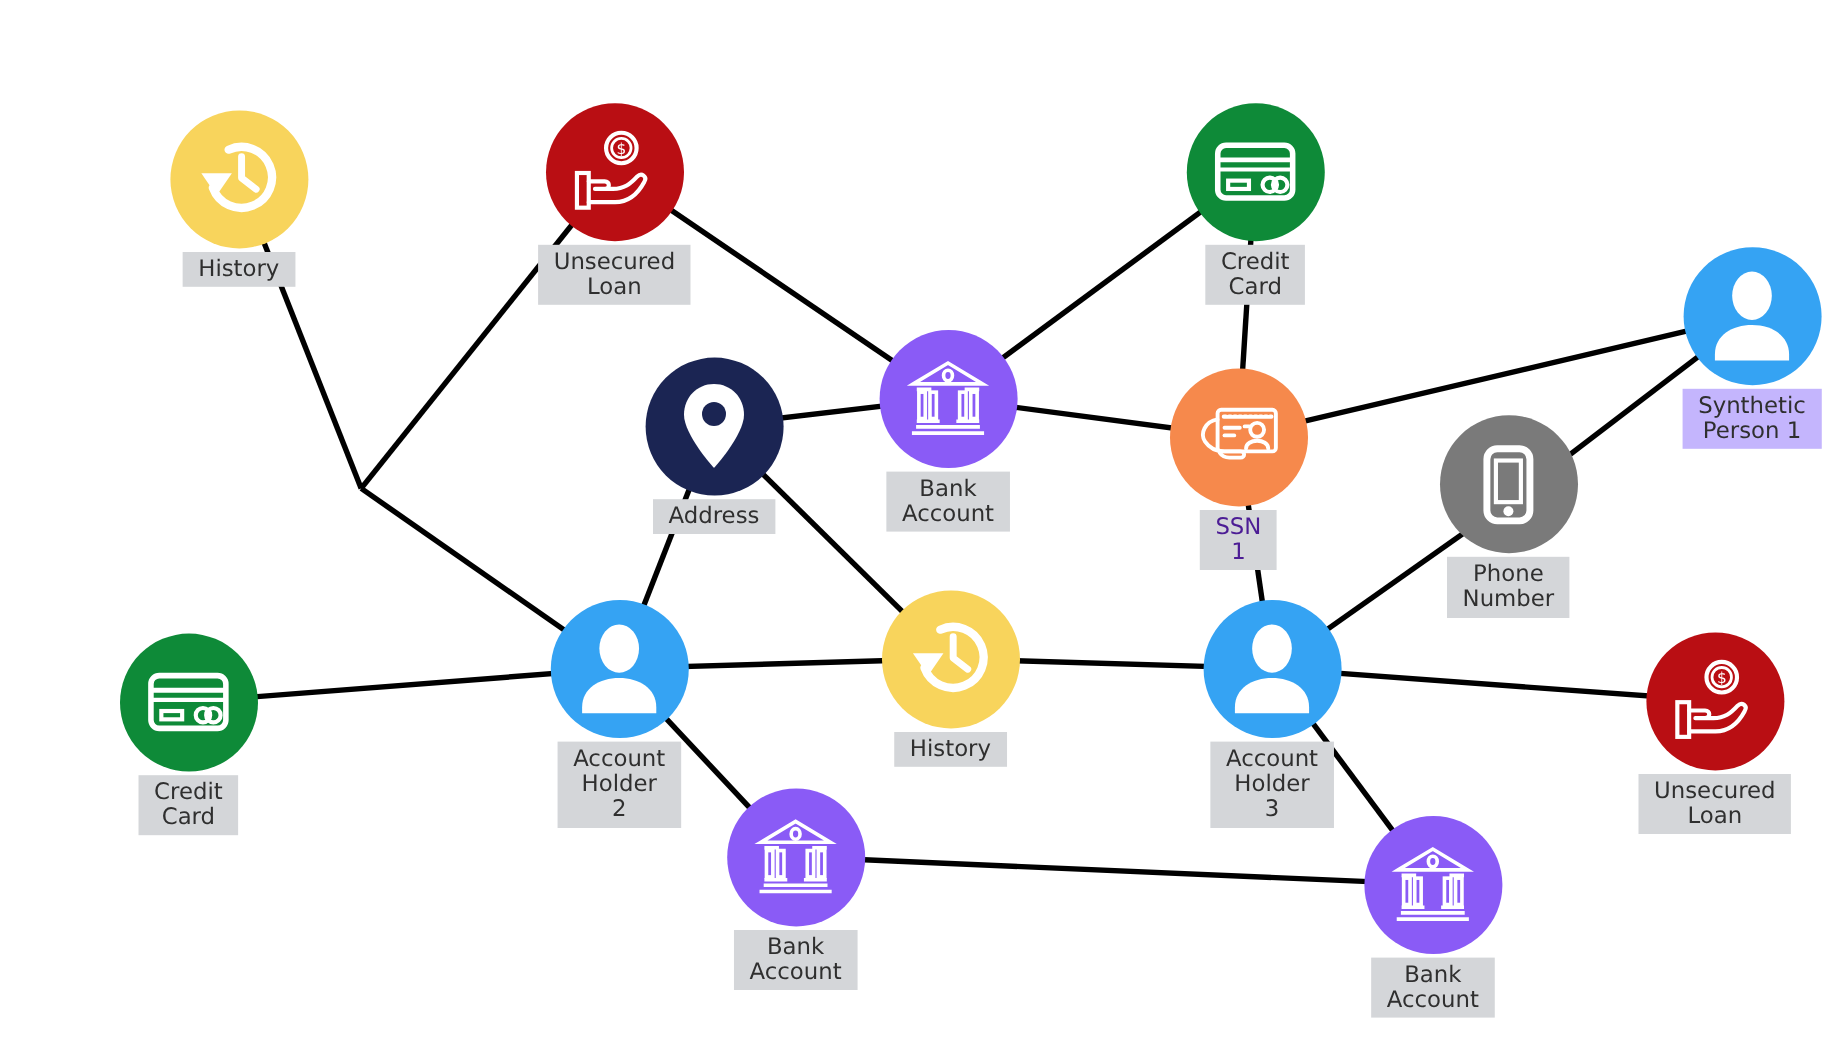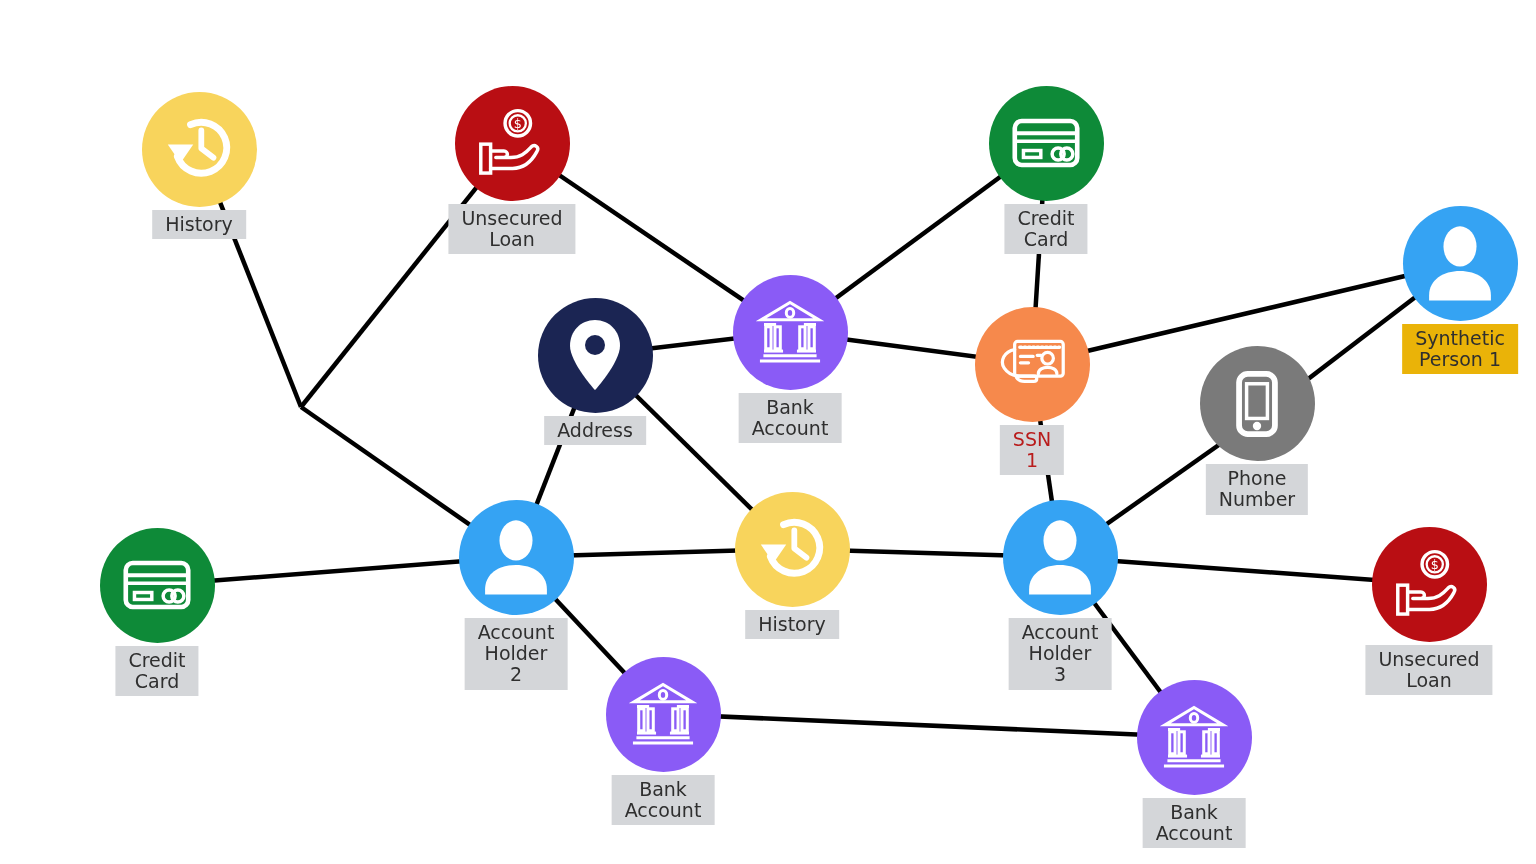--- a/index.html
+++ b/index.html
@@ -96,21 +96,21 @@
     </div>
     <div class="node" style="left: 1402.5px; top: 205.5px;">
       <div class="circle" style="background: rgb(53, 163, 243); color: rgb(53, 163, 243);">
         <span class="icon big">
           <svg viewBox="0 0 64 64">
             <ellipse cx="32" cy="20.5" rx="11.5" ry="14" fill="#fff"></ellipse>
             <path d="M10.5 58 V54.5 C10.5 43.5 20.5 37.5 32 37.5 C43.5 37.5 53.5 43.5 53.5 54.5 V58 Z" fill="#fff"></path>
           </svg>
         </span>
       </div>
-      <div class="label" style="background: #eab308; color: rgb(47, 47, 47); text-align: center;">Synthetic
+      <div class="label" style="background: #c4b5fd; color: rgb(47, 47, 47); text-align: center;">Synthetic
 Person 1</div>
     </div>
     <div class="node" style="left: 537.5px; top: 297.5px;">
       <div class="circle" style="background: rgb(27, 37, 83); color: rgb(27, 37, 83);">
         <span class="icon pin">
           <svg viewBox="0 0 64 64">
             <path d="M32 4 C20.5 4 12 13 12 24.5 C12 38 32 60 32 60 S52 38 52 24.5 C52 13 43.5 4 32 4 Z" fill="#fff"></path>
             <circle cx="32" cy="24" r="8" fill="currentColor"></circle>
           </svg>
         </span>
@@ -152,21 +152,21 @@
               <path d="M21.5 17.5 h1.5 M25.2 17.5 h1.5 M28.9 17.5 h1.5 M32.6 17.5 h1.5 M36.3 17.5 h1.5 M40 17.5 h1.5 M43.7 17.5 h1.5 M47.4 17.5 h1.5 M51.1 17.5 h1.5 M54.8 17.5 h1" stroke-width="3"></path>
               <path d="M22 25.5 H33 M36.5 24.5 H40"></path>
               <path d="M22 31 H29"></path>
               <circle cx="45.5" cy="27" r="5"></circle>
               <path d="M37.5 40.5 C37.5 33 53.5 33 53.5 40.5"></path>
               <path d="M17 19.5 C8 21 4 29.5 8 35.5 C11 40 16 42.5 22 42.5 H33.5 C37 42.5 37 47 33.5 47 H25.5 C21.5 47 19.5 45 18.5 43.5"></path>
             </g>
           </svg>
         </span>
       </div>
-      <div class="label" style="background: rgb(212, 214, 217); color: #b91c1c;">SSN 1</div>
+      <div class="label" style="background: rgb(212, 214, 217); color: #4c1d95;">SSN 1</div>
     </div>
     <div class="node" style="left: 1199.5px; top: 346px;">
       <div class="circle" style="background: rgb(122, 122, 122); color: rgb(122, 122, 122);">
         <span class="icon">
           <svg viewBox="0 0 64 64">
             <rect x="16.5" y="6" width="31" height="52" rx="7.5" fill="none" stroke="#fff" stroke-width="5"></rect>
             <rect x="23" y="14.5" width="18" height="30" fill="none" stroke="#fff" stroke-width="3"></rect>
             <circle cx="32" cy="51" r="3.6" fill="#fff"></circle>
           </svg>
         </span>

